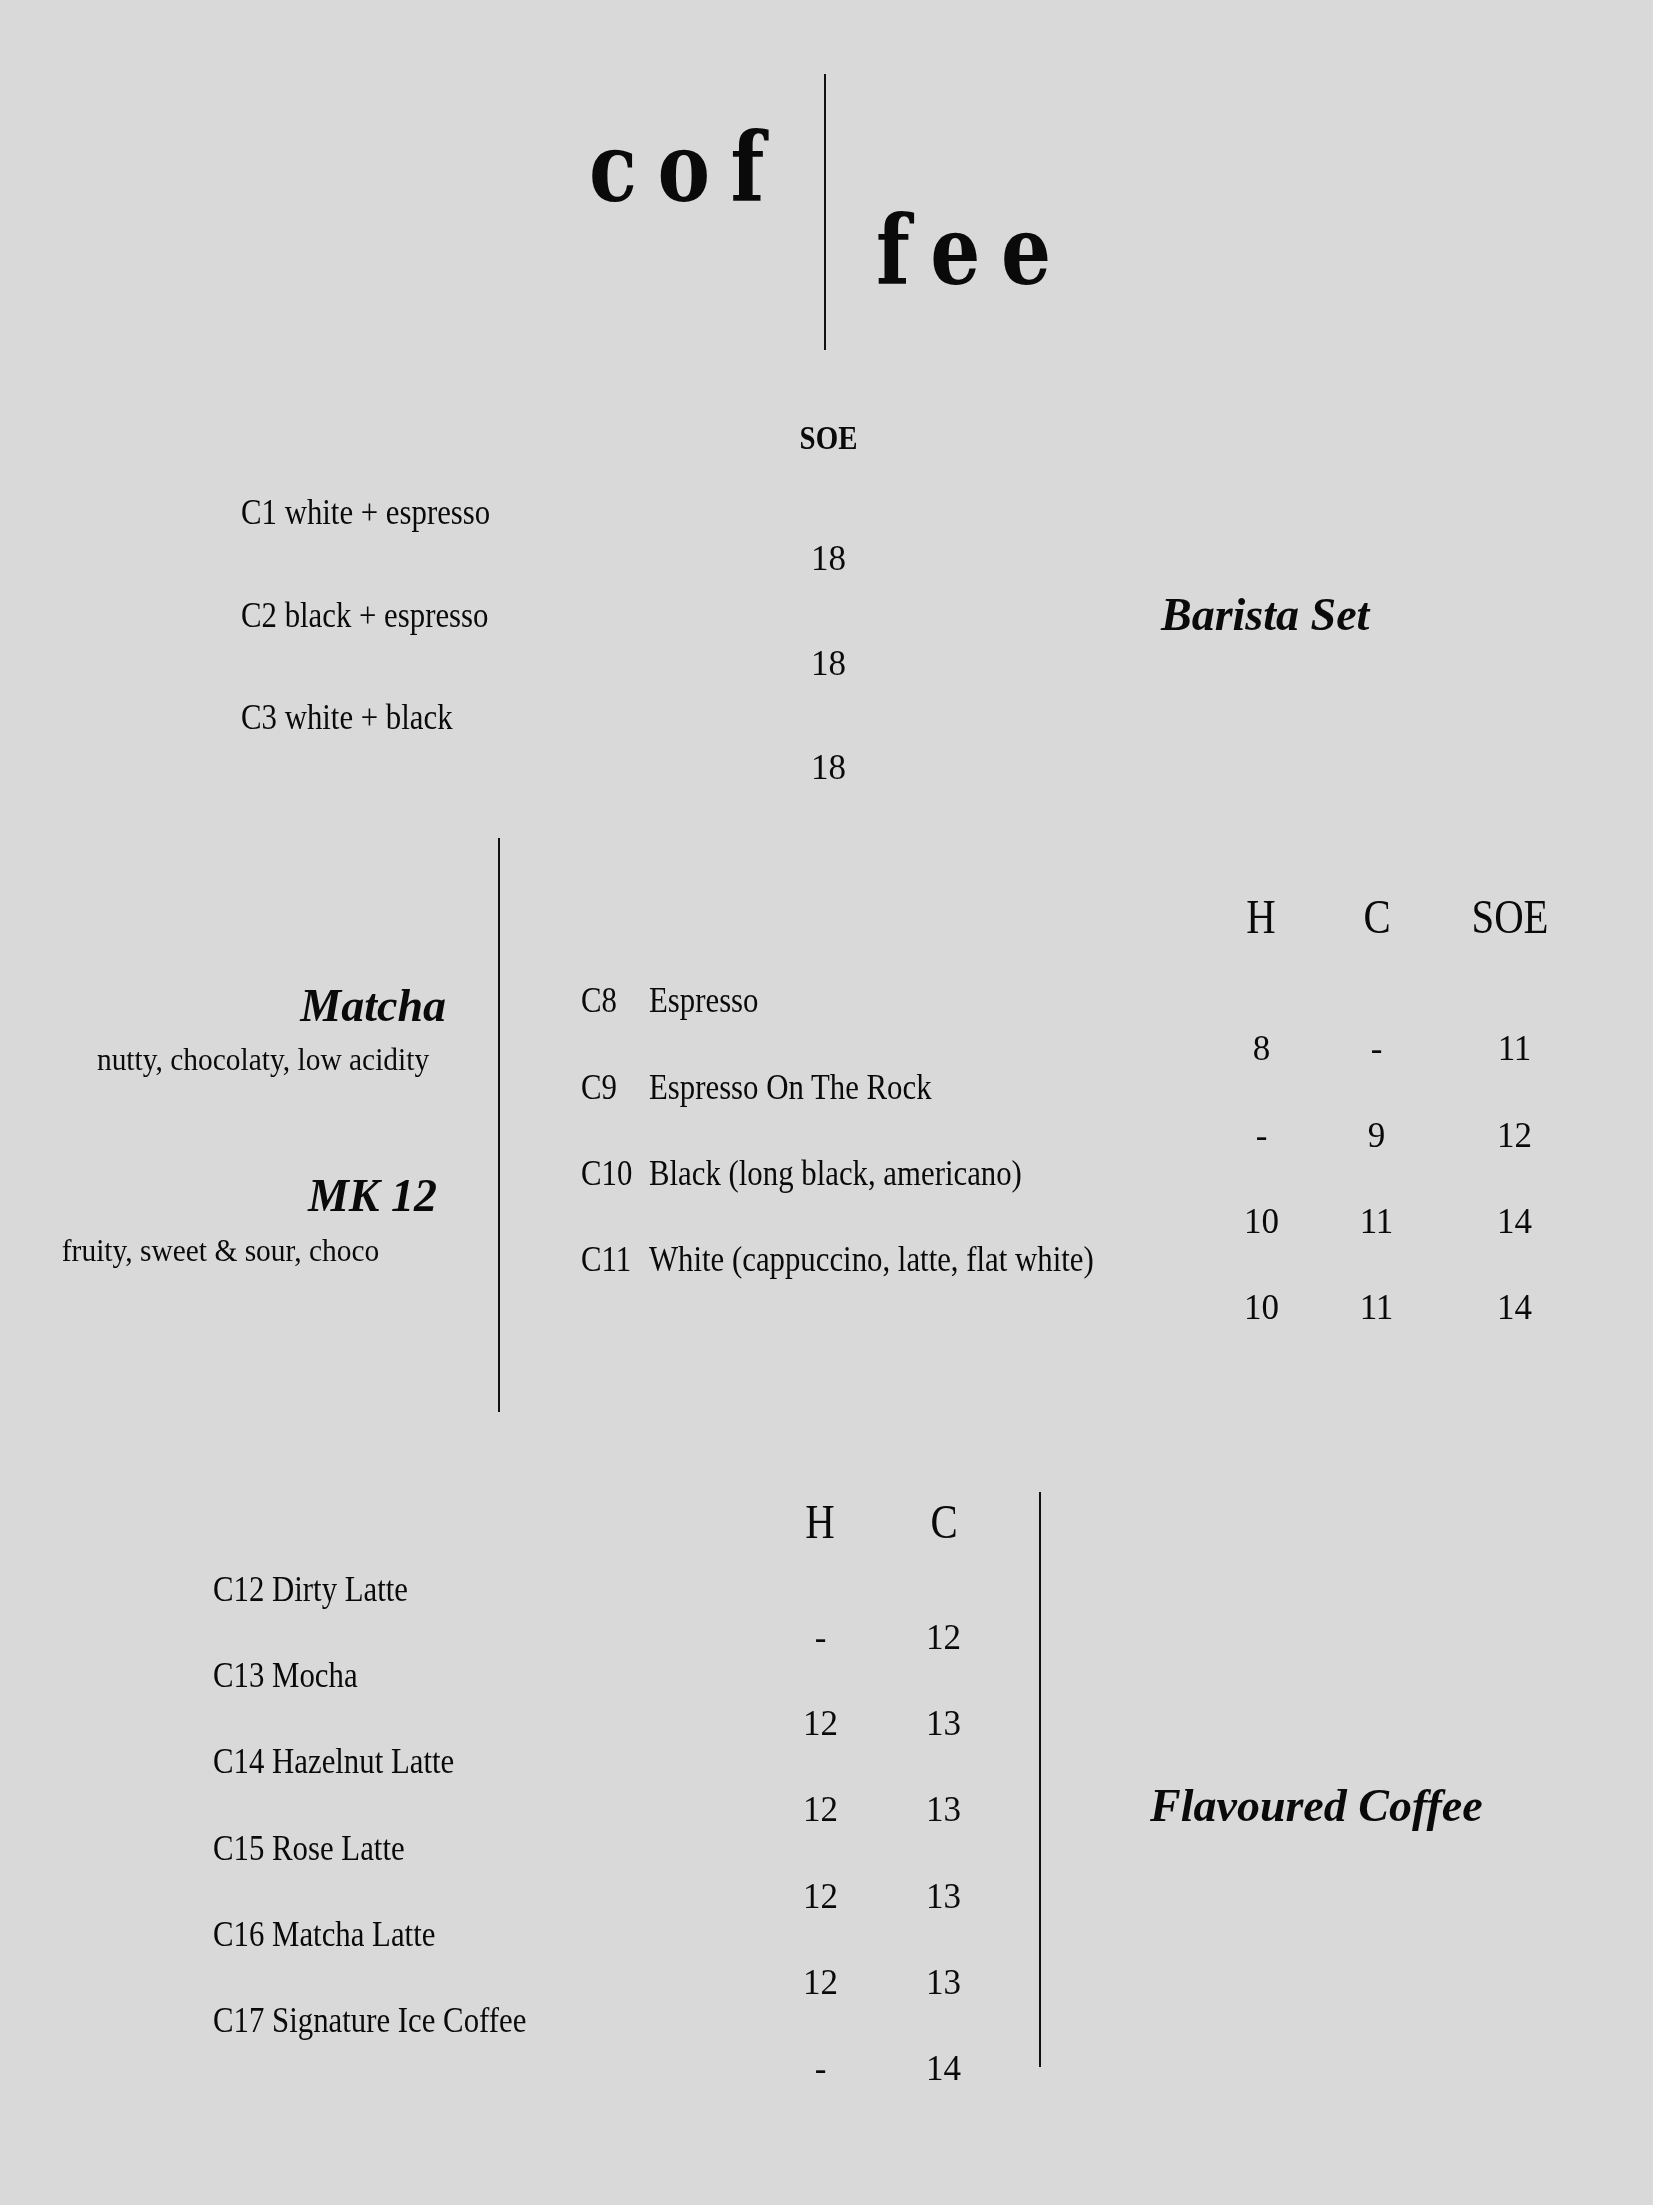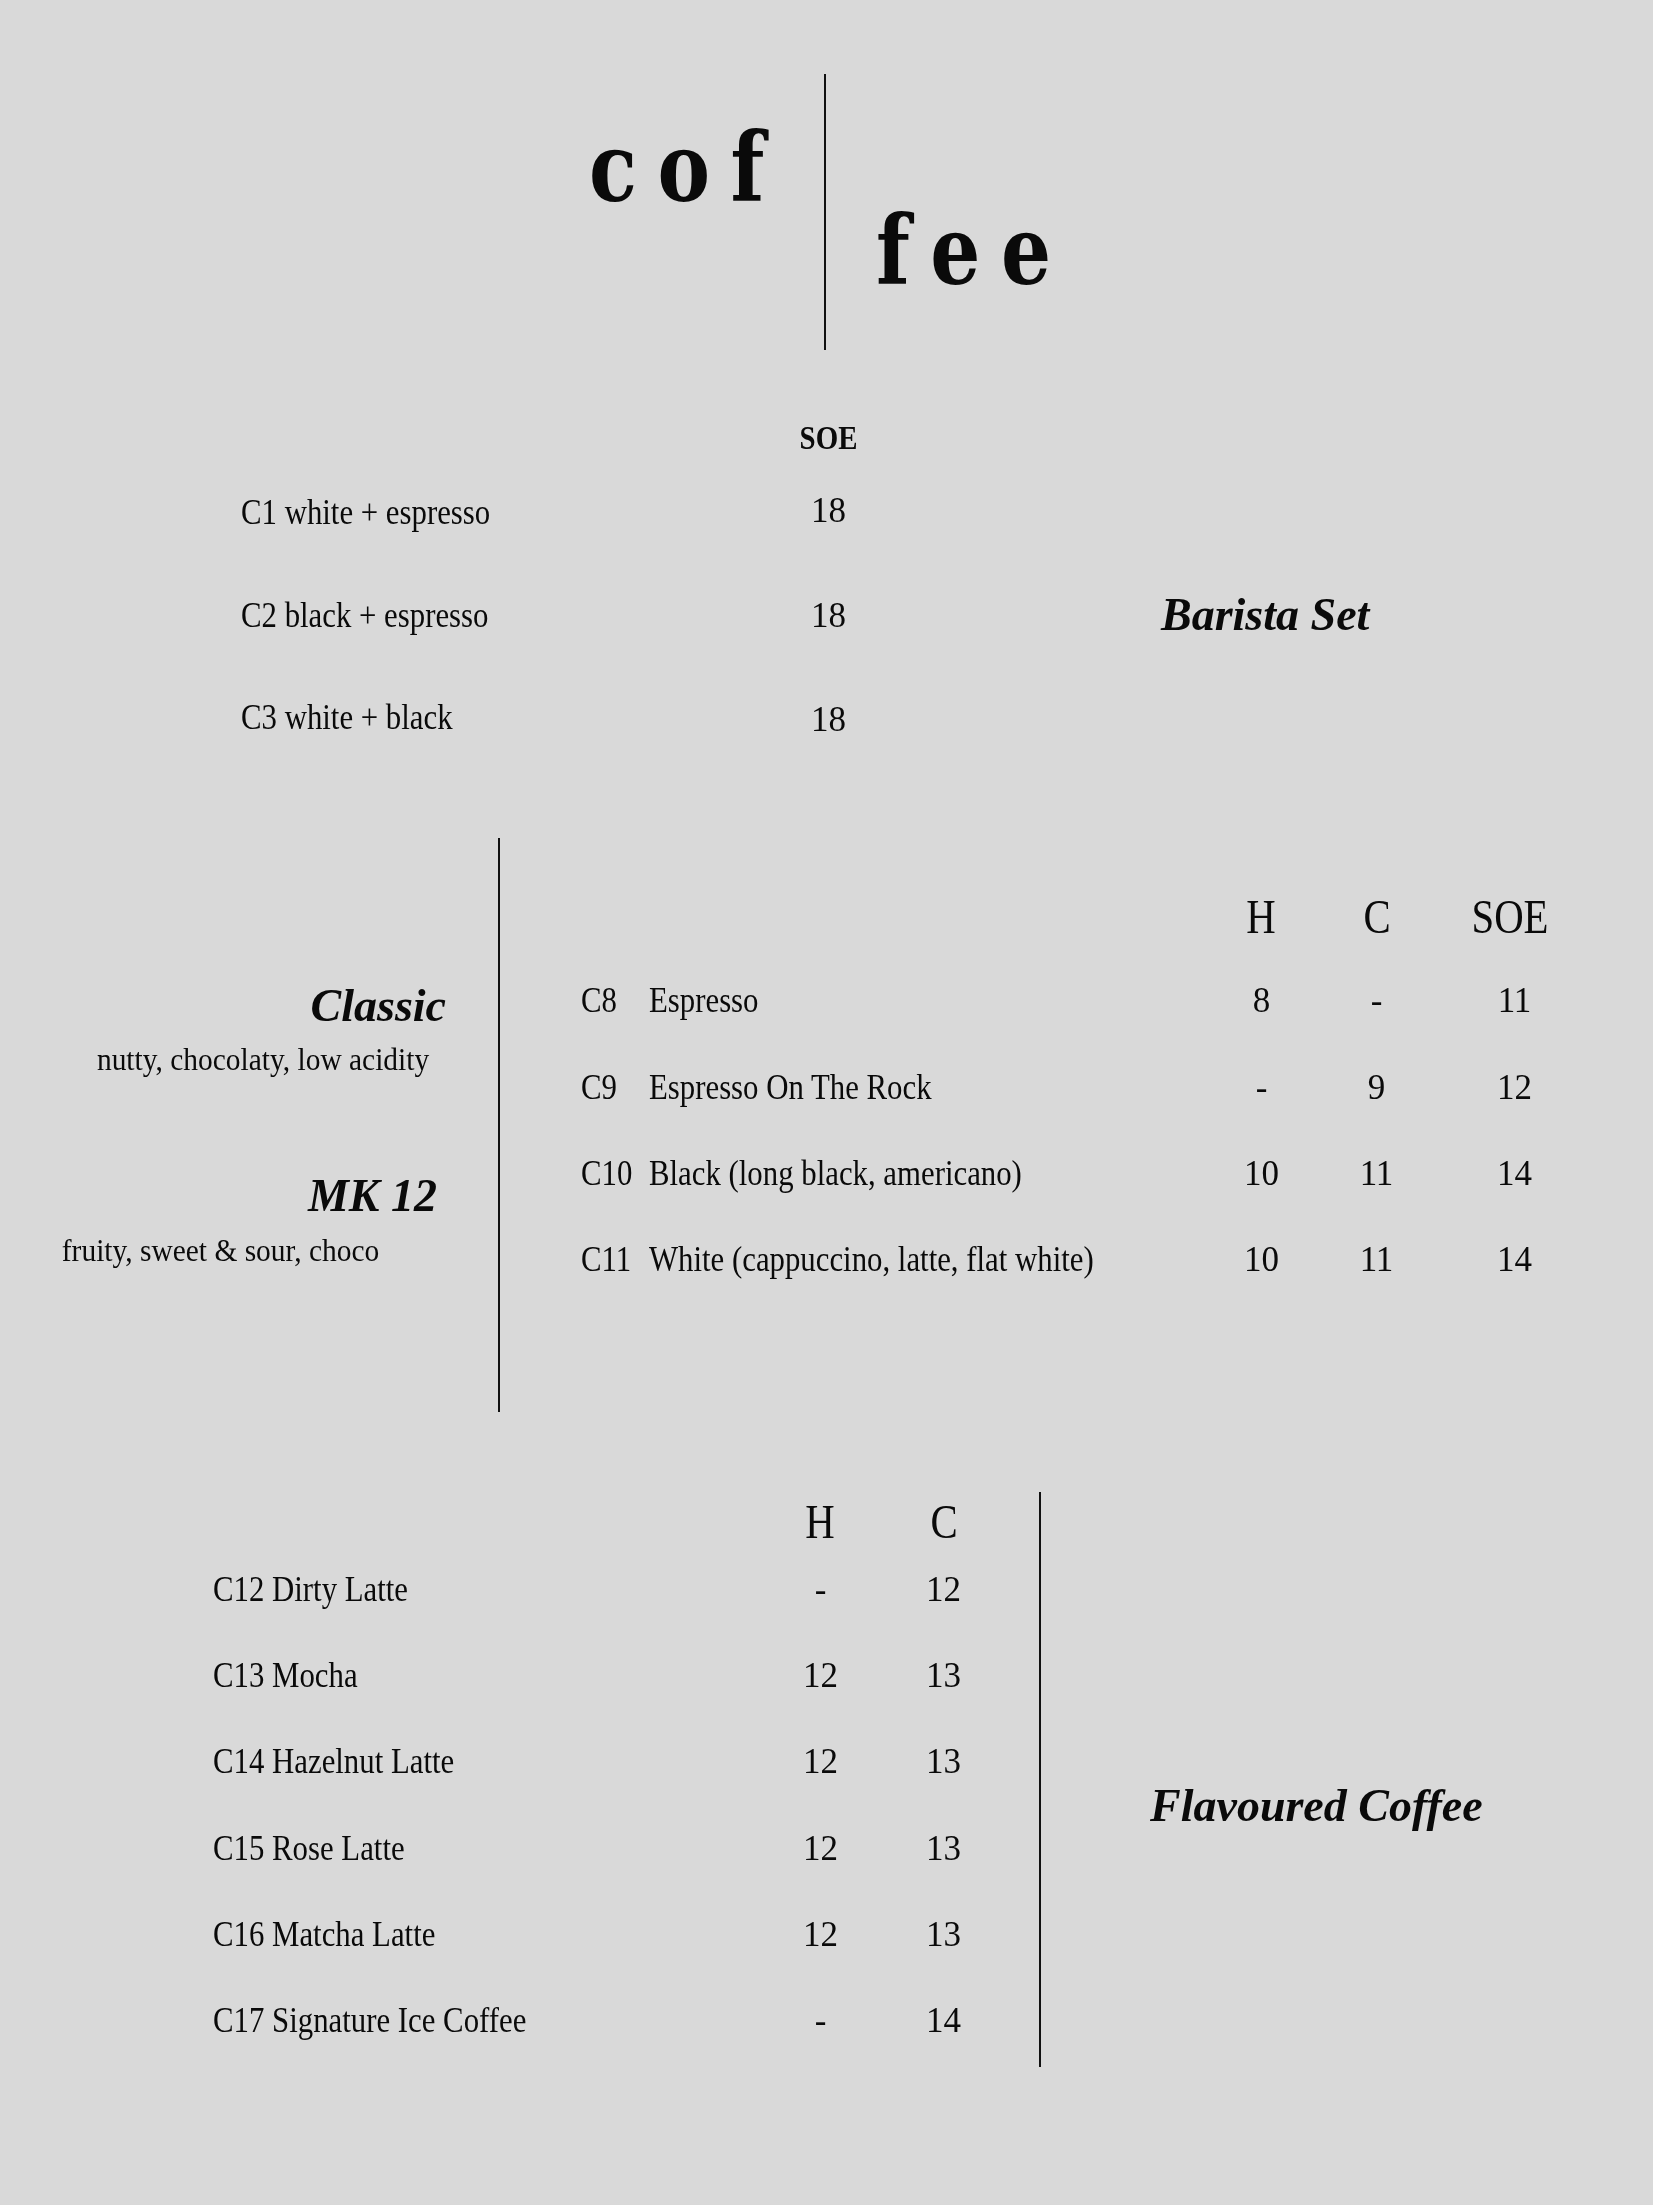--- a/index.html
+++ b/index.html
@@ -20,21 +20,21 @@
       font-family: "DejaVu Serif", "Liberation Serif", serif;
       font-weight: bold;
       font-size: 96px;
       letter-spacing: 25px;
       line-height: 1;
       transform: scaleX(0.82);
       transform-origin: left top;
     }
 
     .item { font-size: 35px; line-height: 1; transform: scaleX(0.88); transform-origin: left top; }
-    .num  { font-size: 35px; line-height: 1; text-align: center; width: 77px; }
+    .num  { font-size: 35px; line-height: 1; text-align: center; width: 77px; margin-top: 48px; }
     .colhead { font-size: 48px; line-height: 1; text-align: center; width: 96px; transform: scaleX(0.85); }
     .section-title { font-weight: bold; font-size: 46px; line-height: 1; font-style: italic; }
     .desc { font-size: 32px; line-height: 1; transform: scaleX(0.92); }
   </style>
 </head>
 <body>
 
 <div class="title-word" style="left:589px; top:120px;">cof</div>
 <div class="vline" style="left:824px; top:74px; height:276px;"></div>
 <div class="title-word" style="left:876px; top:203px;">fee</div>
@@ -53,21 +53,21 @@
   <div>
     <div class="abs item" style="left:241px; top:700px;">C3 white + black</div>
     <div class="abs num" style="left:790px; top:702px;">18</div>
   </div>
 
   <div class="abs section-title" style="left:1161px; top:592px;">Barista Set</div>
 </section>
 
 <section>
   <div>
-    <div class="abs section-title" style="right:1208px; top:983px; text-align:right;">Classic</div>
+    <div class="abs section-title" style="right:1208px; top:983px; text-align:right;">Matcha</div>
     <div class="abs desc" style="left:48px; top:1043px; width:397px; text-align:right;">nutty, chocolaty, low acidity</div>
   </div>
   <div>
     <div class="abs section-title" style="right:1217px; top:1173px; text-align:right;">MK 12</div>
     <div class="abs desc" style="left:48px; top:1234px;">fruity, sweet &amp; sour, choco</div>
   </div>
 
   <div class="vline" style="left:498px; top:838px; height:574px;"></div>
 
   <div class="abs colhead" style="left:1213px; top:893px;">H</div>

